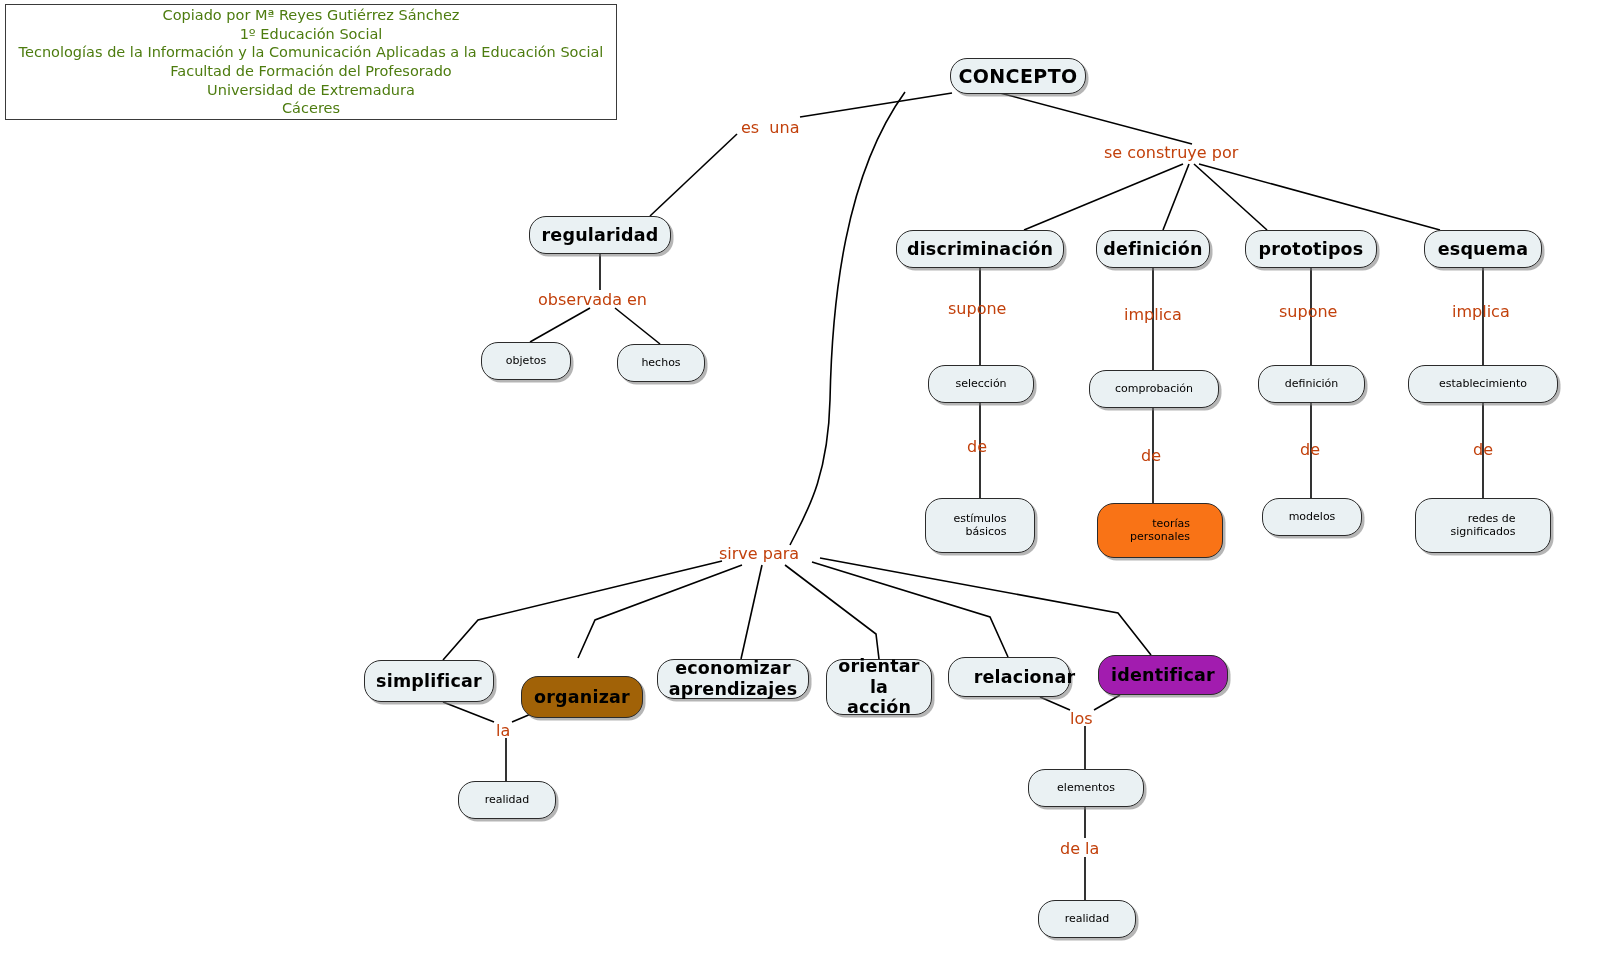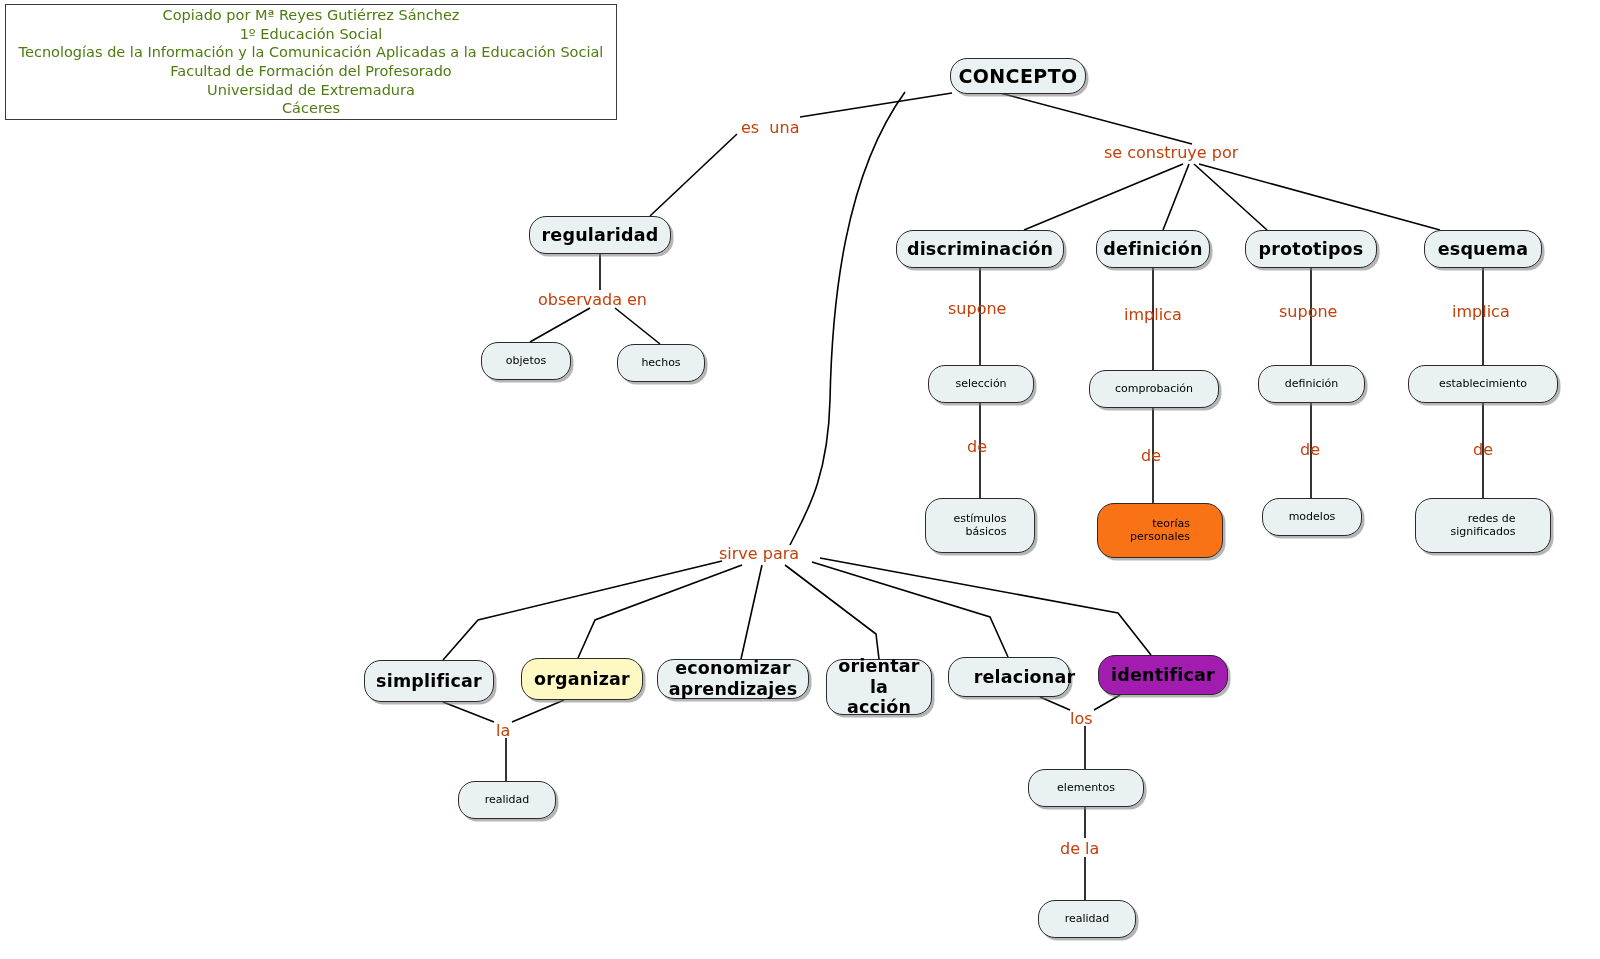--- a/index.html
+++ b/index.html
@@ -162,21 +162,21 @@
       <div class="node plain" style="left: 1258px; top: 365px; width: 107px; height: 38px; background: rgb(234, 241, 243); border-color: rgb(43, 43, 43);">definición</div>
       <div class="node plain" style="left: 1408px; top: 365px; width: 150px; height: 38px; background: rgb(234, 241, 243); border-color: rgb(43, 43, 43);">establecimiento</div>
       <div class="node plain" style="left: 925px; top: 498px; width: 110px; height: 55px; background: rgb(234, 241, 243); border-color: rgb(43, 43, 43);">estímulos
 básicos</div>
       <div class="node plain" style="left: 1089px; top: 503px; width: 126px; height: 55px; background: #f97316; border-color: rgb(43, 43, 43); margin-left: 8px;">teorías
 personales</div>
       <div class="node plain" style="left: 1262px; top: 498px; width: 100px; height: 38px; background: rgb(234, 241, 243); border-color: rgb(43, 43, 43);">modelos</div>
       <div class="node plain" style="left: 1415px; top: 498px; width: 136px; height: 55px; background: rgb(234, 241, 243); border-color: rgb(43, 43, 43);">redes de
 significados</div>
       <div class="node concept" style="left: 364px; top: 660px; width: 130px; height: 42px; background: rgb(234, 241, 243); border-color: rgb(43, 43, 43);">simplificar</div>
-      <div class="node concept" style="left: 521px; top: 658px; width: 122px; height: 42px; background: #fef9c3; border-color: rgb(43, 43, 43);">organizar</div>
+      <div class="node concept" style="left: 521px; top: 676px; width: 122px; height: 42px; background: #a16207; border-color: rgb(43, 43, 43);">organizar</div>
       <div class="node concept" style="left: 657px; top: 659px; width: 152px; height: 40px; background: rgb(234, 241, 243); border-color: rgb(43, 43, 43);">economizar
 aprendizajes</div>
       <div class="node concept" style="left: 826px; top: 659px; width: 106px; height: 56px; background: rgb(234, 241, 243); border-color: rgb(43, 43, 43);">orientar
 la acción</div>
       <div class="node concept" style="left: 948px; top: 657px; width: 122px; height: 40px; background: rgb(234, 241, 243); border-color: rgb(43, 43, 43); padding-left: 40px;">relacionar</div>
       <div class="node concept" style="left: 1098px; top: 655px; width: 130px; height: 40px; background: #a21caf; border-color: rgb(43, 43, 43);">identificar</div>
       <div class="node plain" style="left: 458px; top: 781px; width: 98px; height: 38px; background: rgb(234, 241, 243); border-color: rgb(43, 43, 43);">realidad</div>
       <div class="node plain" style="left: 1028px; top: 769px; width: 116px; height: 38px; background: rgb(234, 241, 243); border-color: rgb(43, 43, 43);">elementos</div>
       <div class="node plain" style="left: 1038px; top: 900px; width: 98px; height: 38px; background: rgb(234, 241, 243); border-color: rgb(43, 43, 43);">realidad</div>
       <div class="linklabel" style="left: 741px; top: 120px;">es  una</div>

